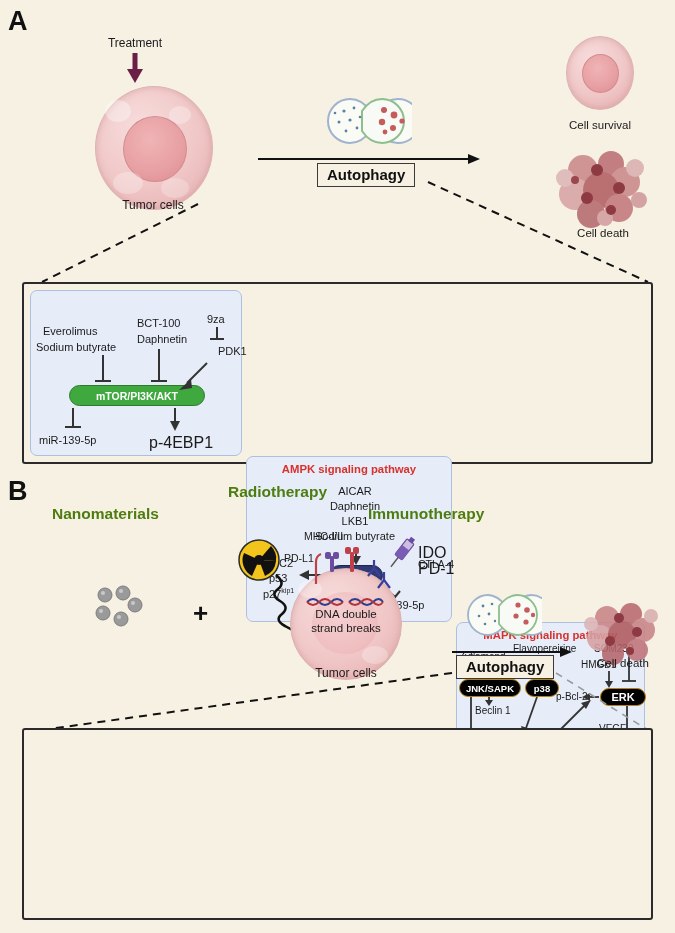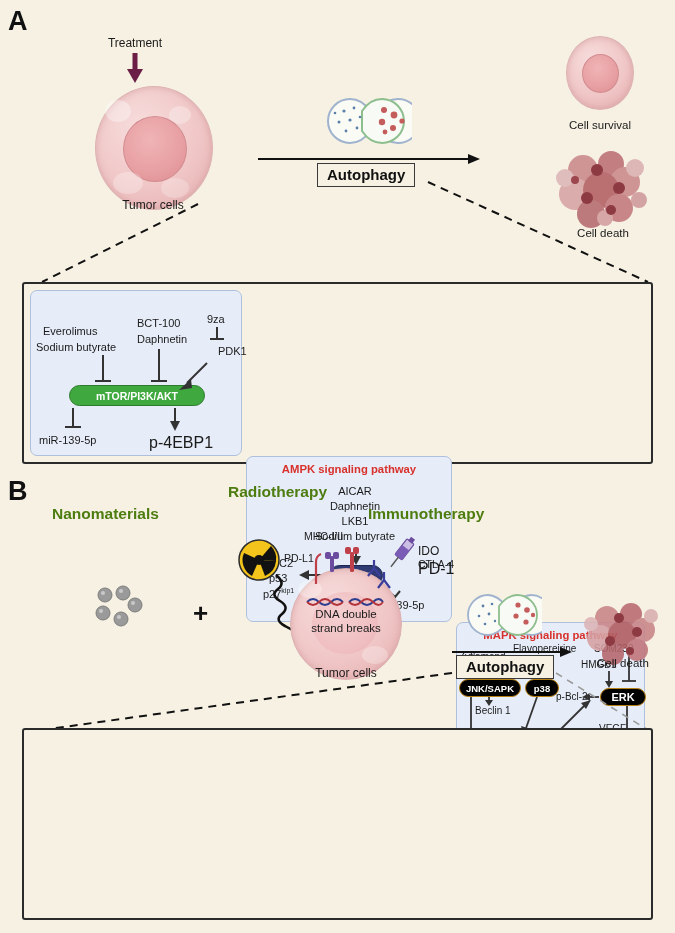--- a/index.html
+++ b/index.html
@@ -384,21 +384,21 @@
   </svg>
 
   <svg class="abs" style="left:384px;top:534px;" width="34" height="38">
     <g transform="rotate(38 17 19)">
       <rect x="13" y="4" width="9" height="20" rx="1.5" fill="#CBBDE4" stroke="#6C4C9E" stroke-width="1.2"></rect>
       <rect x="13" y="12" width="9" height="12" fill="#7A5BB5"></rect>
       <rect x="15" y="0" width="5" height="5" fill="#6C4C9E"></rect>
       <line x1="17.5" y1="24" x2="17.5" y2="36" stroke="#555" stroke-width="1.4"></line>
     </g>
   </svg>
-  <div class="abs lbl" style="left:418px;top:544px;font-size:12px;">IDO</div>
+  <div class="abs lbl" style="left:418px;top:544px;font-size:16px;">IDO</div>
   <div class="abs lbl" style="left:418px;top:558px;font-size:10.5px;">CTLA-4</div>
   <div class="abs lbl" style="left:418px;top:540px;font-size:16px;margin-top:20px;">PD-1</div>
 
   <div class="abs lbl ctr" style="left:290px;top:666px;width:112px;font-size:12px;">Tumor cells</div>
 
   <div class="abs" style="left:462px;top:592px;width:80px;height:46px;">
     <svg width="80" height="46" viewBox="0 0 80 46">
       <path d="M26 3 a19 19 0 1 0 0 40 c8 0 14-6 18-11 h7 c4 5 10 11 18 11 a19 19 0 1 0 0-40 c-8 0-14 6-18 11 h-7 c-4-5-10-11-18-11 z" fill="#FBFBF6" stroke="#9FB3CE" stroke-width="1.8"></path>
       <path d="M55 3 a19 19 0 1 1 0 40 c-8 0-14-6-18-11 v-18 c4-5 10-11 18-11 z" fill="#F8FAF5" stroke="#8DBE8D" stroke-width="1.8"></path>
       <g fill="#5A7FA8">

